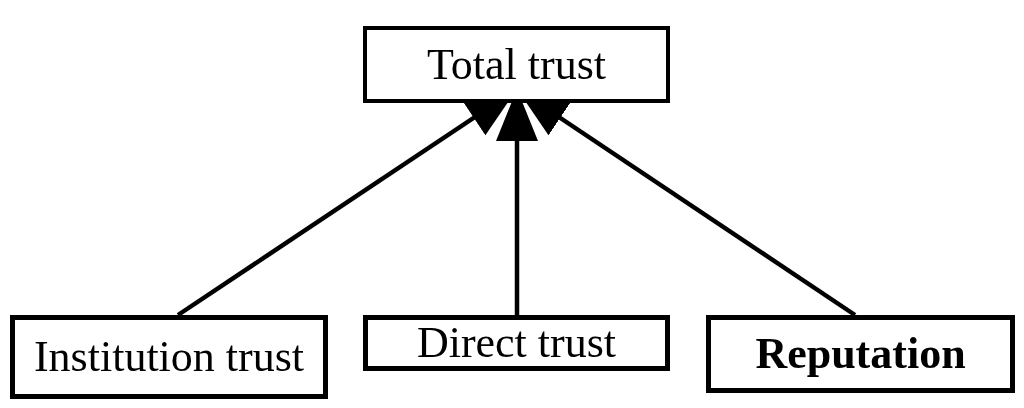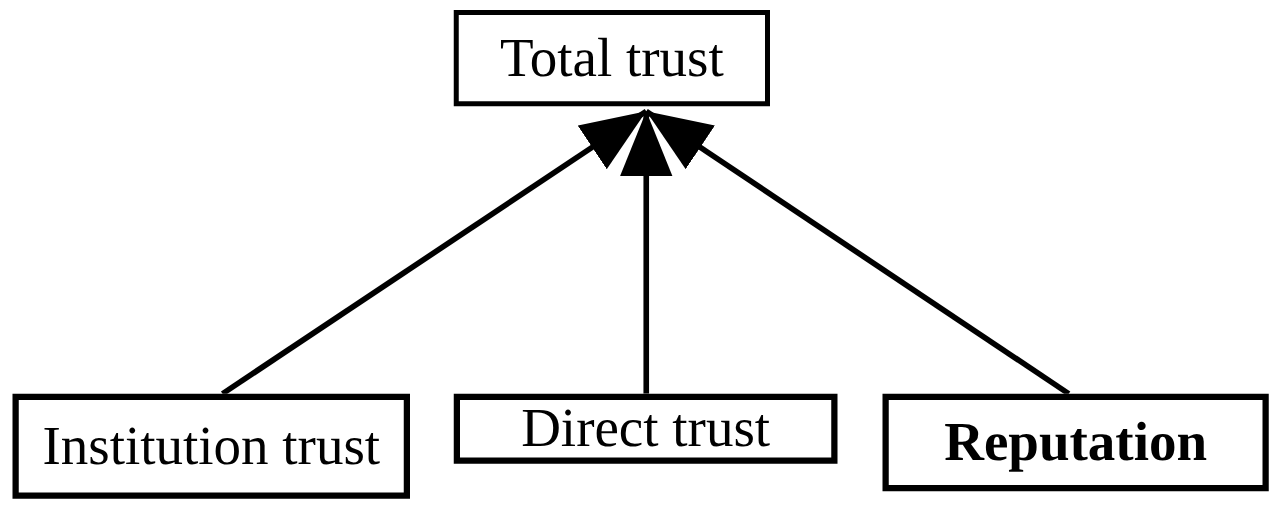--- a/index.html
+++ b/index.html
@@ -31,21 +31,21 @@
     display: flex;
     align-items: center;
     justify-content: center;
     z-index: 1;
     color: #000000;
     font-size: 44px;
     line-height: 1;
     white-space: nowrap;
   }
   .node-bottom { border-width: 5px; }
-  .node-total       { left: 363px; top: 8px;  width: 253px; height: 77px; }
+  .node-total       { left: 363px; top: 26px;  width: 307px; height: 77px; }
   .node-institution { left: 10px;  top: 315px; width: 318px; height: 84px; }
   .node-direct      { left: 363px; top: 315px; width: 307px; height: 56px; }
   .node-reputation  { left: 706px; top: 315px; width: 309px; height: 78px; font-weight: bold; }
 </style>
 </head>
 <body>
 
 <div class="canvas">
 
   <svg class="edges-layer" viewBox="0 0 1024 408" xmlns="http://www.w3.org/2000/svg" aria-hidden="true">

